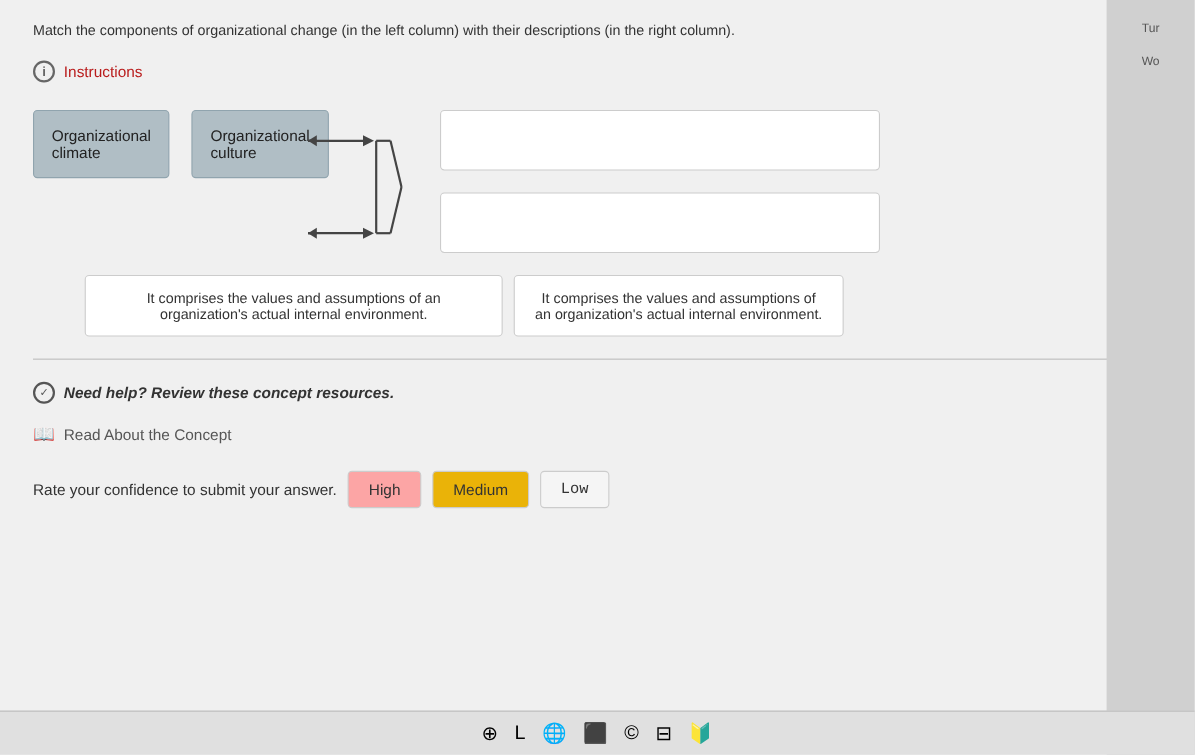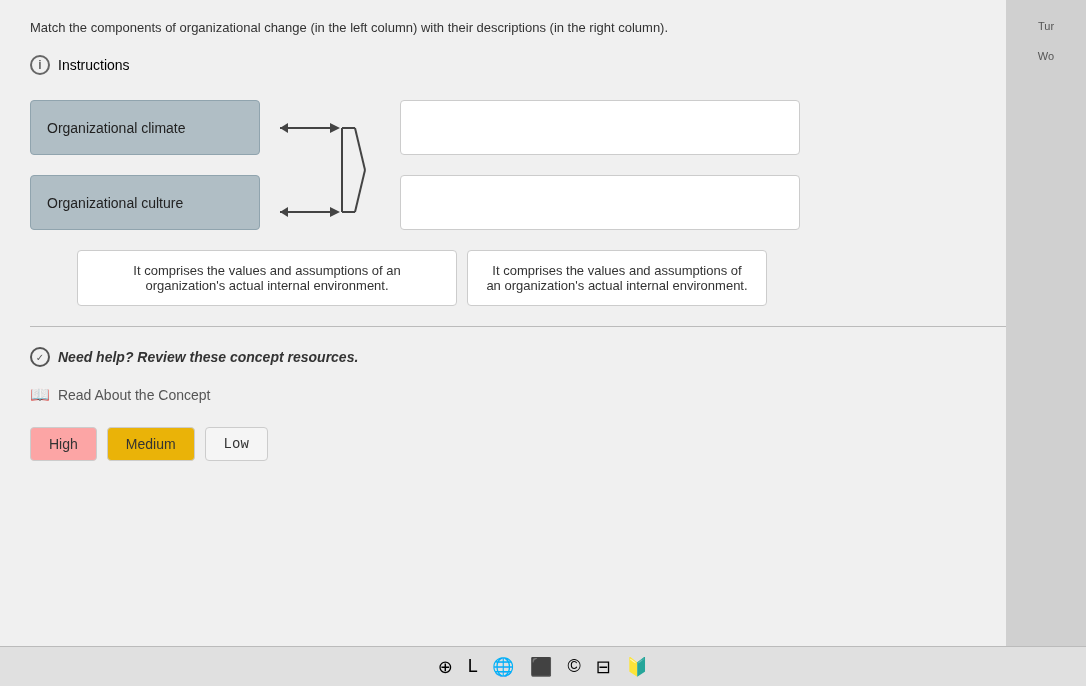--- a/index.html
+++ b/index.html
@@ -43,21 +43,21 @@
       align-items: center;
       justify-content: center;
       font-size: 12px;
       color: #666;
       font-weight: bold;
       flex-shrink: 0;
     }
 
     .instructions-label {
       font-size: 14px;
-      color: #000000;
+      color: #b91c1c;
     }
 
     .left-item {
       background: #b0bec5;
       border: 1px solid #90a4ae;
       border-radius: 4px;
       padding: 14px 16px;
       font-size: 14px;
       color: #222;
       text-align: left;
@@ -71,21 +71,21 @@
       border: 1px solid #ccc;
       border-radius: 4px;
       min-height: 55px;
       padding: 10px 12px;
       font-size: 13px;
       color: #555;
     }
 
     .left-col {
       display: flex;
-      flex-direction: column;
+      flex-direction: row;
       gap: 20px;
       width: 230px;
     }
 
     .right-col {
       display: flex;
       flex-direction: column;
       gap: 20px;
       width: 400px;
     }
@@ -338,20 +338,21 @@
       <div class="chevron-icon">✓</div>
       <span class="help-text">Need help? Review these concept resources.</span>
     </div>
     <div class="read-row">
       <span class="book-icon">📖</span>
       <span class="help-link">Read About the Concept</span>
     </div>
   </div>
 
   <div class="rate-row">
+    <span class="rate-label">Rate your confidence to submit your answer.</span>
     <button class="rate-btn high">High</button>
     <button class="rate-btn medium">Medium</button>
     <button class="rate-btn low">Low</button>
   </div>
 
   <div class="right-sidebar">
     <span class="sidebar-label">Tur</span>
     <span class="sidebar-label">Wo</span>
   </div>
 

